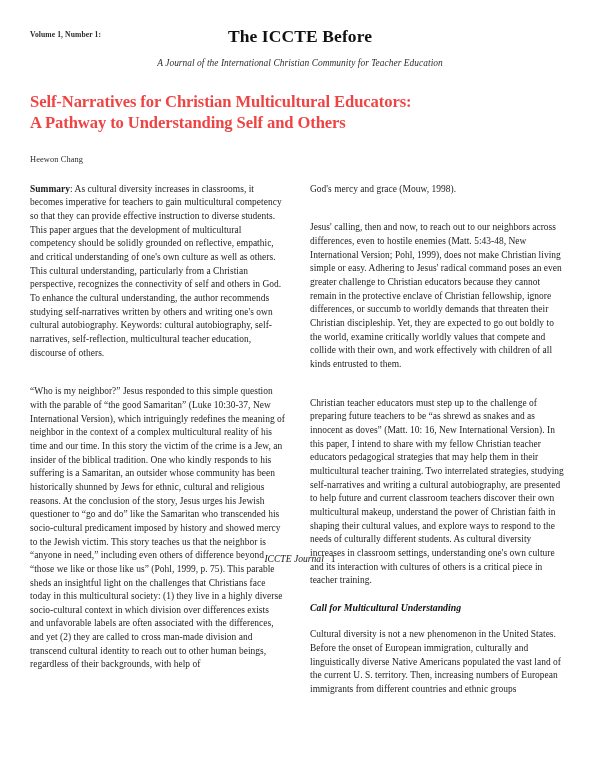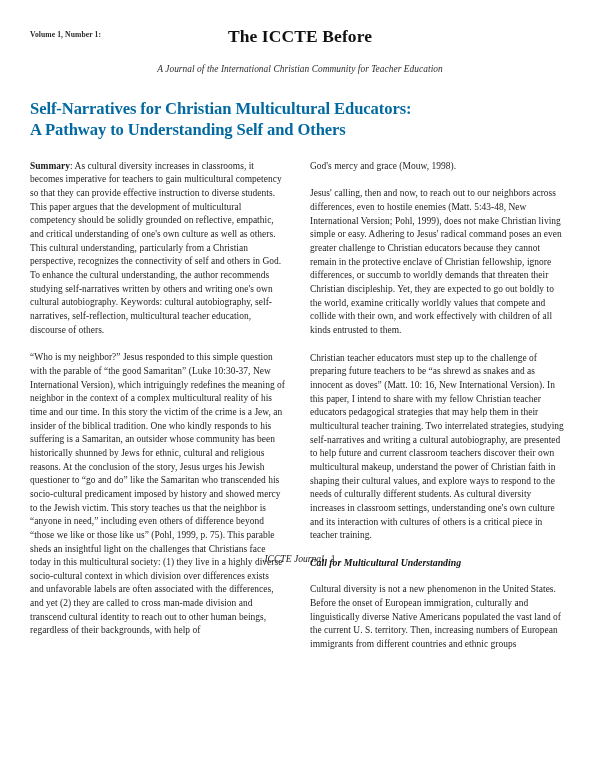--- a/index.html
+++ b/index.html
@@ -44,32 +44,32 @@
     letter-spacing: 0.1px;
     line-height: 1.1;
     color: #111111;
     padding-top: 1px;
   }
   .journal-subtitle {
     text-align: center;
     font-size: 9.4px;
     font-style: italic;
     color: #2e2e2e;
-    margin-top: 18px;
+    margin-top: 12px;
     letter-spacing: 0.05px;
   }
 
   
   .article-title {
-    margin-top: 26px;
+    margin-top: 19px;
     font-size: 16.6px;
     font-weight: bold;
     line-height: 1.29;
     letter-spacing: -0.1px;
-    color: #0369a1;
+    color: #ef4444;
   }
   .byline {
     margin-top: 21px;
     font-size: 8.4px;
     color: #2b2b2b;
     letter-spacing: 0.1px;
   }
 
   
   .columns {
@@ -83,21 +83,21 @@
   }
   .col p {
     margin: 0;
     font-size: 9.45px;
     line-height: 13.65px;
     text-align: left;
     color: #1c1c1c;
     letter-spacing: 0.03px;
   }
   .col p + p {
-    margin-top: 14px;
+    margin-top: 25px;
   }
   .col p b {
     font-weight: bold;
   }
   .section-heading {
     font-size: 9.8px;
     font-weight: bold;
     line-height: 13.6px;
     margin: 0;
     color: #111111;
@@ -130,20 +130,21 @@
 <div class="page">
 
   <div class="masthead">
     <div class="volume-line">Volume 1, Number 1:</div>
     <div class="journal-title">The ICCTE Before</div>
     <div class="journal-subtitle">A Journal of the International Christian Community for Teacher Education</div>
   </div>
 
   <h1 class="article-title">Self-Narratives for Christian Multicultural Educators:<br>A Pathway to Understanding Self and Others</h1>
 
+  <div class="byline">Heewon Chang</div>
 
   <div class="columns">
 
     <div class="col">
       <p><b>Summary</b><span>: As cultural diversity increases in classrooms, it becomes imperative for teachers to gain multicultural competency so that they can provide effective instruction to diverse students. This paper argues that the development of multicultural competency should be solidly grounded on reflective, empathic, and critical understanding of one's own culture as well as others. This cultural understanding, particularly from a Christian perspective, recognizes the connectivity of self and others in God. To enhance the cultural understanding, the author recommends studying self-narratives written by others and writing one's own cultural autobiography. Keywords: cultural autobiography, self-narratives, self-reflection, multicultural teacher education, discourse of others.</span></p>
       <p>“Who is my neighbor?” Jesus responded to this simple question with the parable of “the good Samaritan” (Luke 10:30-37, New International Version), which intriguingly redefines the meaning of neighbor in the context of a complex multicultural reality of his time and our time. In this story the victim of the crime is a Jew, an insider of the biblical tradition. One who kindly responds to his suffering is a Samaritan, an outsider whose community has been historically shunned by Jews for ethnic, cultural and religious reasons. At the conclusion of the story, Jesus urges his Jewish questioner to “go and do” like the Samaritan who transcended his socio-cultural predicament imposed by history and showed mercy to the Jewish victim. This story teaches us that the neighbor is “anyone in need,” including even others of difference beyond “those we like or those like us” (Pohl, 1999, p. 75). This parable sheds an insightful light on the challenges that Christians face today in this multicultural society: (1) they live in a highly diverse socio-cultural context in which division over differences exists and unfavorable labels are often associated with the differences, and yet (2) they are called to cross man-made division and transcend cultural identity to reach out to other human beings, regardless of their backgrounds, with help of</p>
     </div>
 
     <div class="col">
       <p>God's mercy and grace (Mouw, 1998).</p>

